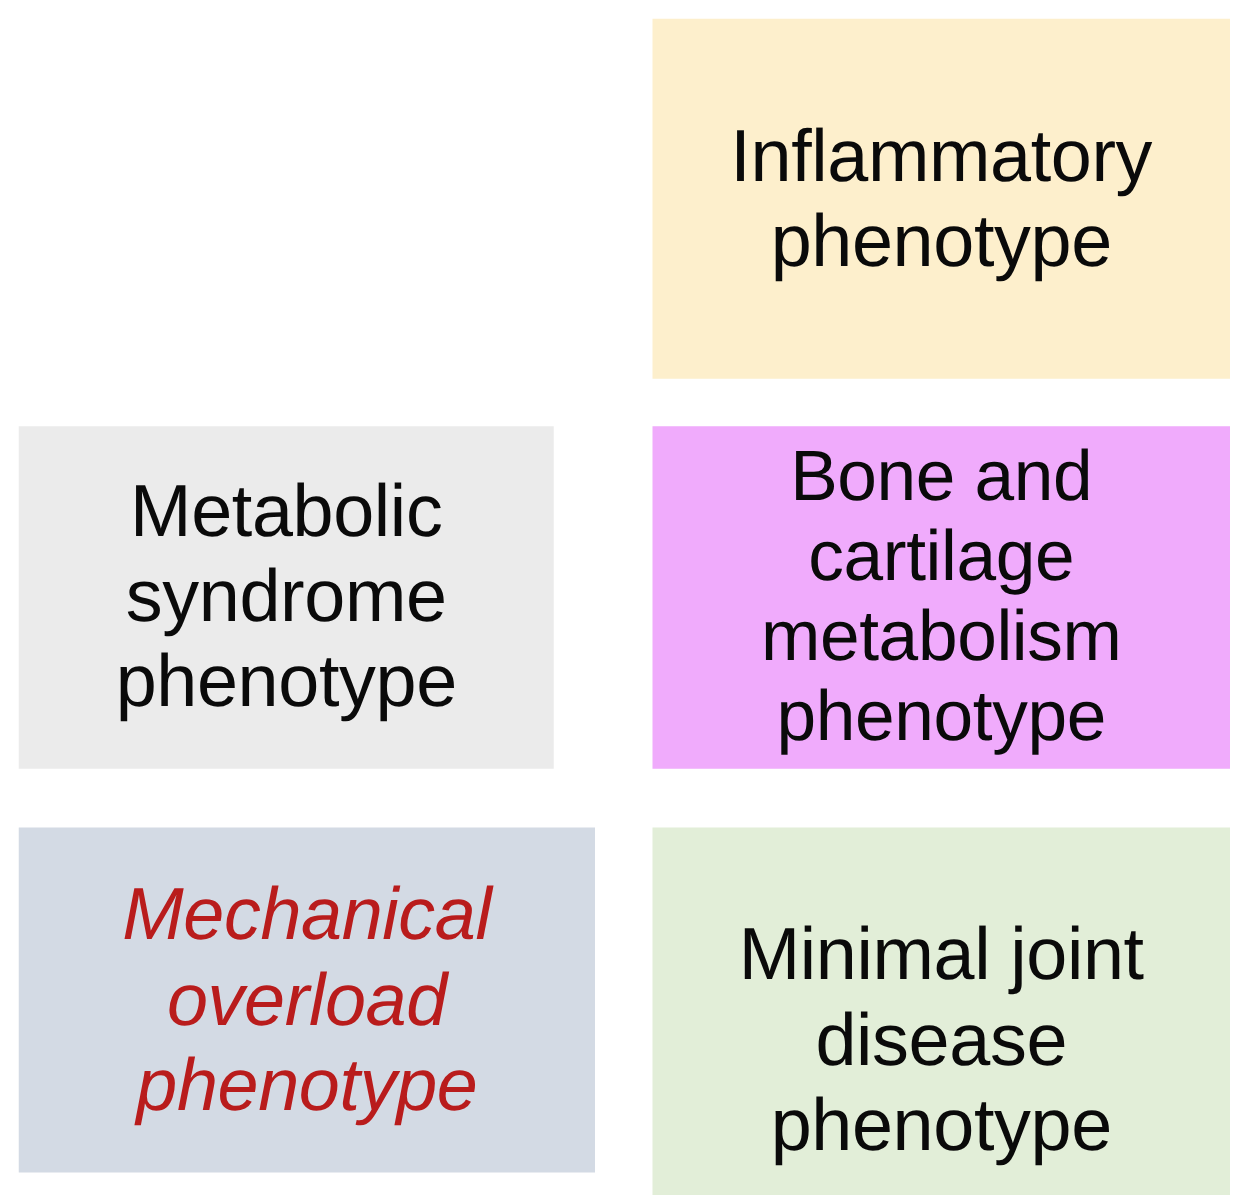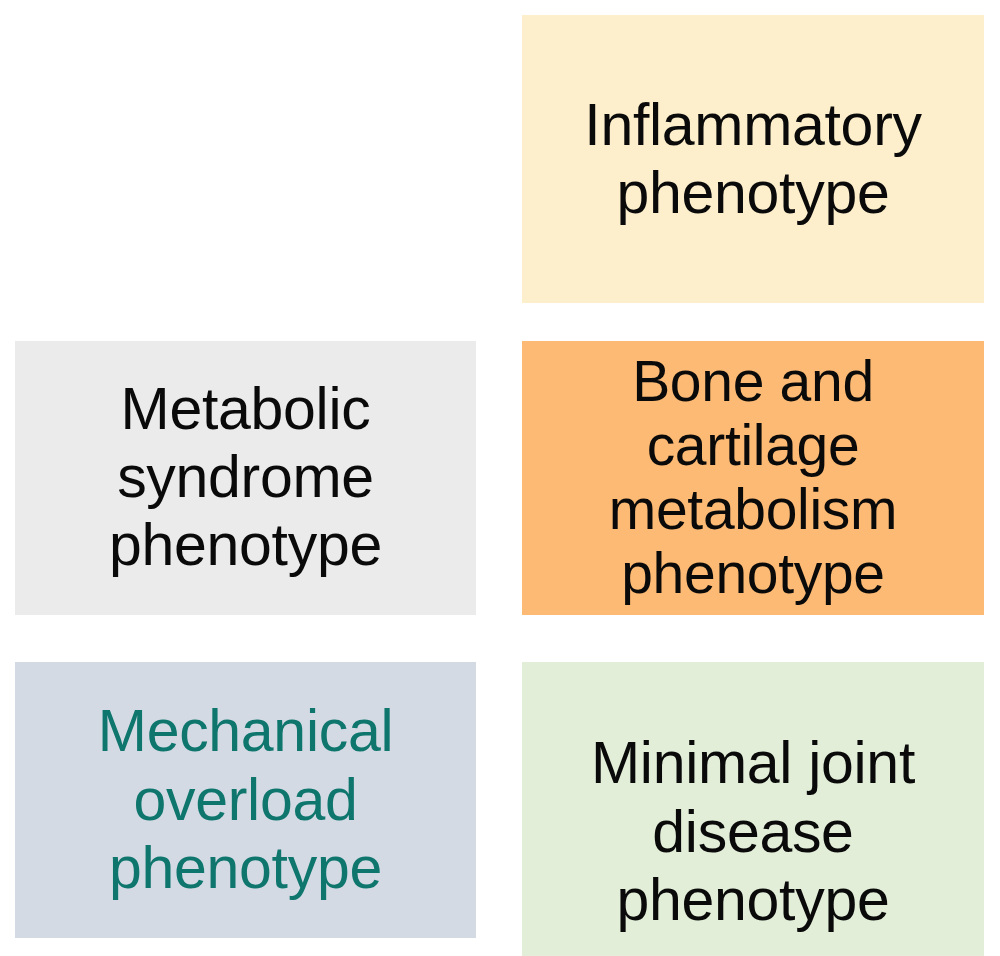--- a/index.html
+++ b/index.html
@@ -43,21 +43,21 @@
     font-size: 59px;
     line-height: 1.13;
     letter-spacing: -0.3px;
     white-space: pre-line;
   }
 
   
   #card-chronic-pain      { left: 15px;  top: 15px;  width: 461px; height: 278px; }
   #card-inflammatory      { left: 522px; top: 15px;  width: 462px; height: 288px; align-items: center; }
   
-  #card-metabolic         { left: 15px;  top: 341px; width: 461px; height: 274px; }
+  #card-metabolic         { left: 15px;  top: 341px; width: 428px; height: 274px; }
   #card-bone-cartilage    { left: 522px; top: 341px; width: 462px; height: 274px; }
   
   #card-mechanical        { left: 15px;  top: 662px; width: 461px; height: 276px; }
   #card-minimal-joint     { left: 522px; top: 662px; width: 462px; height: 340px; }
 
   
   #card-chronic-pain .phenotype-label   { line-height: 1.47; }
   #card-inflammatory .phenotype-label   { line-height: 1.16; }
   #card-metabolic .phenotype-label      { line-height: 1.15; }
   #card-bone-cartilage .phenotype-label { line-height: 1.12; font-size: 57px; }
@@ -74,29 +74,29 @@
     <span class="phenotype-label" style="color: rgb(10, 10, 10);">Inflammatory
 phenotype</span>
   </div>
 
   <div class="phenotype-card" id="card-metabolic" style="background-color: rgb(235, 235, 235);">
     <span class="phenotype-label" style="color: rgb(10, 10, 10);">Metabolic
 syndrome
 phenotype</span>
   </div>
 
-  <div class="phenotype-card" id="card-bone-cartilage" style="background-color: #fdba74;">
+  <div class="phenotype-card" id="card-bone-cartilage" style="background-color: #f0abfc;">
     <span class="phenotype-label" style="color: rgb(10, 10, 10);">Bone and
 cartilage
 metabolism
 phenotype</span>
   </div>
 
   <div class="phenotype-card" id="card-mechanical" style="background-color: rgb(211, 218, 228);">
-    <span class="phenotype-label" style="color: #0f766e;">Mechanical
+    <span class="phenotype-label" style="color: #b91c1c; font-style: italic;">Mechanical
 overload
 phenotype</span>
   </div>
 
   <div class="phenotype-card" id="card-minimal-joint" style="background-color: rgb(226, 238, 216);">
     <span class="phenotype-label" style="color: rgb(10, 10, 10);">Minimal joint
 disease
 phenotype</span>
   </div>
 

